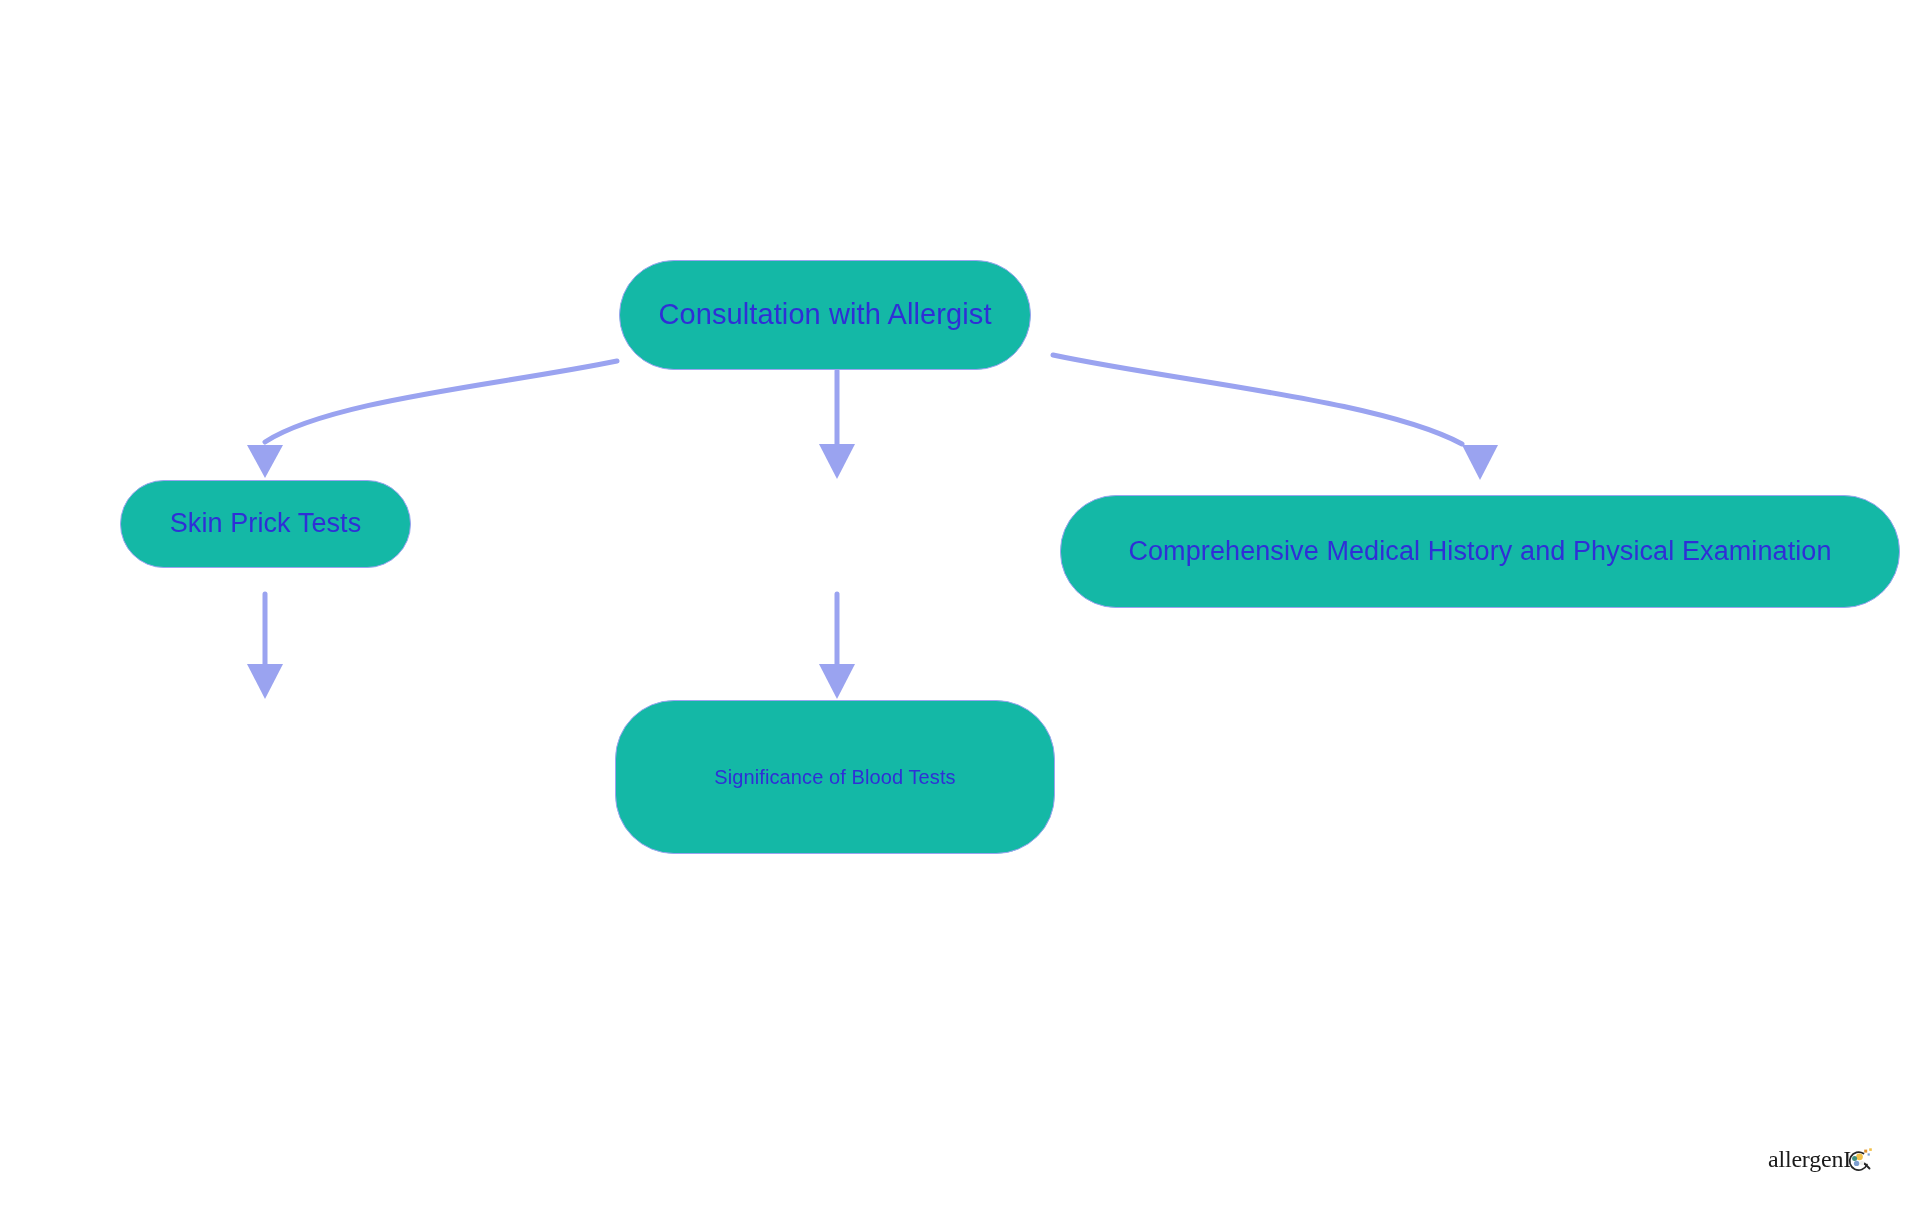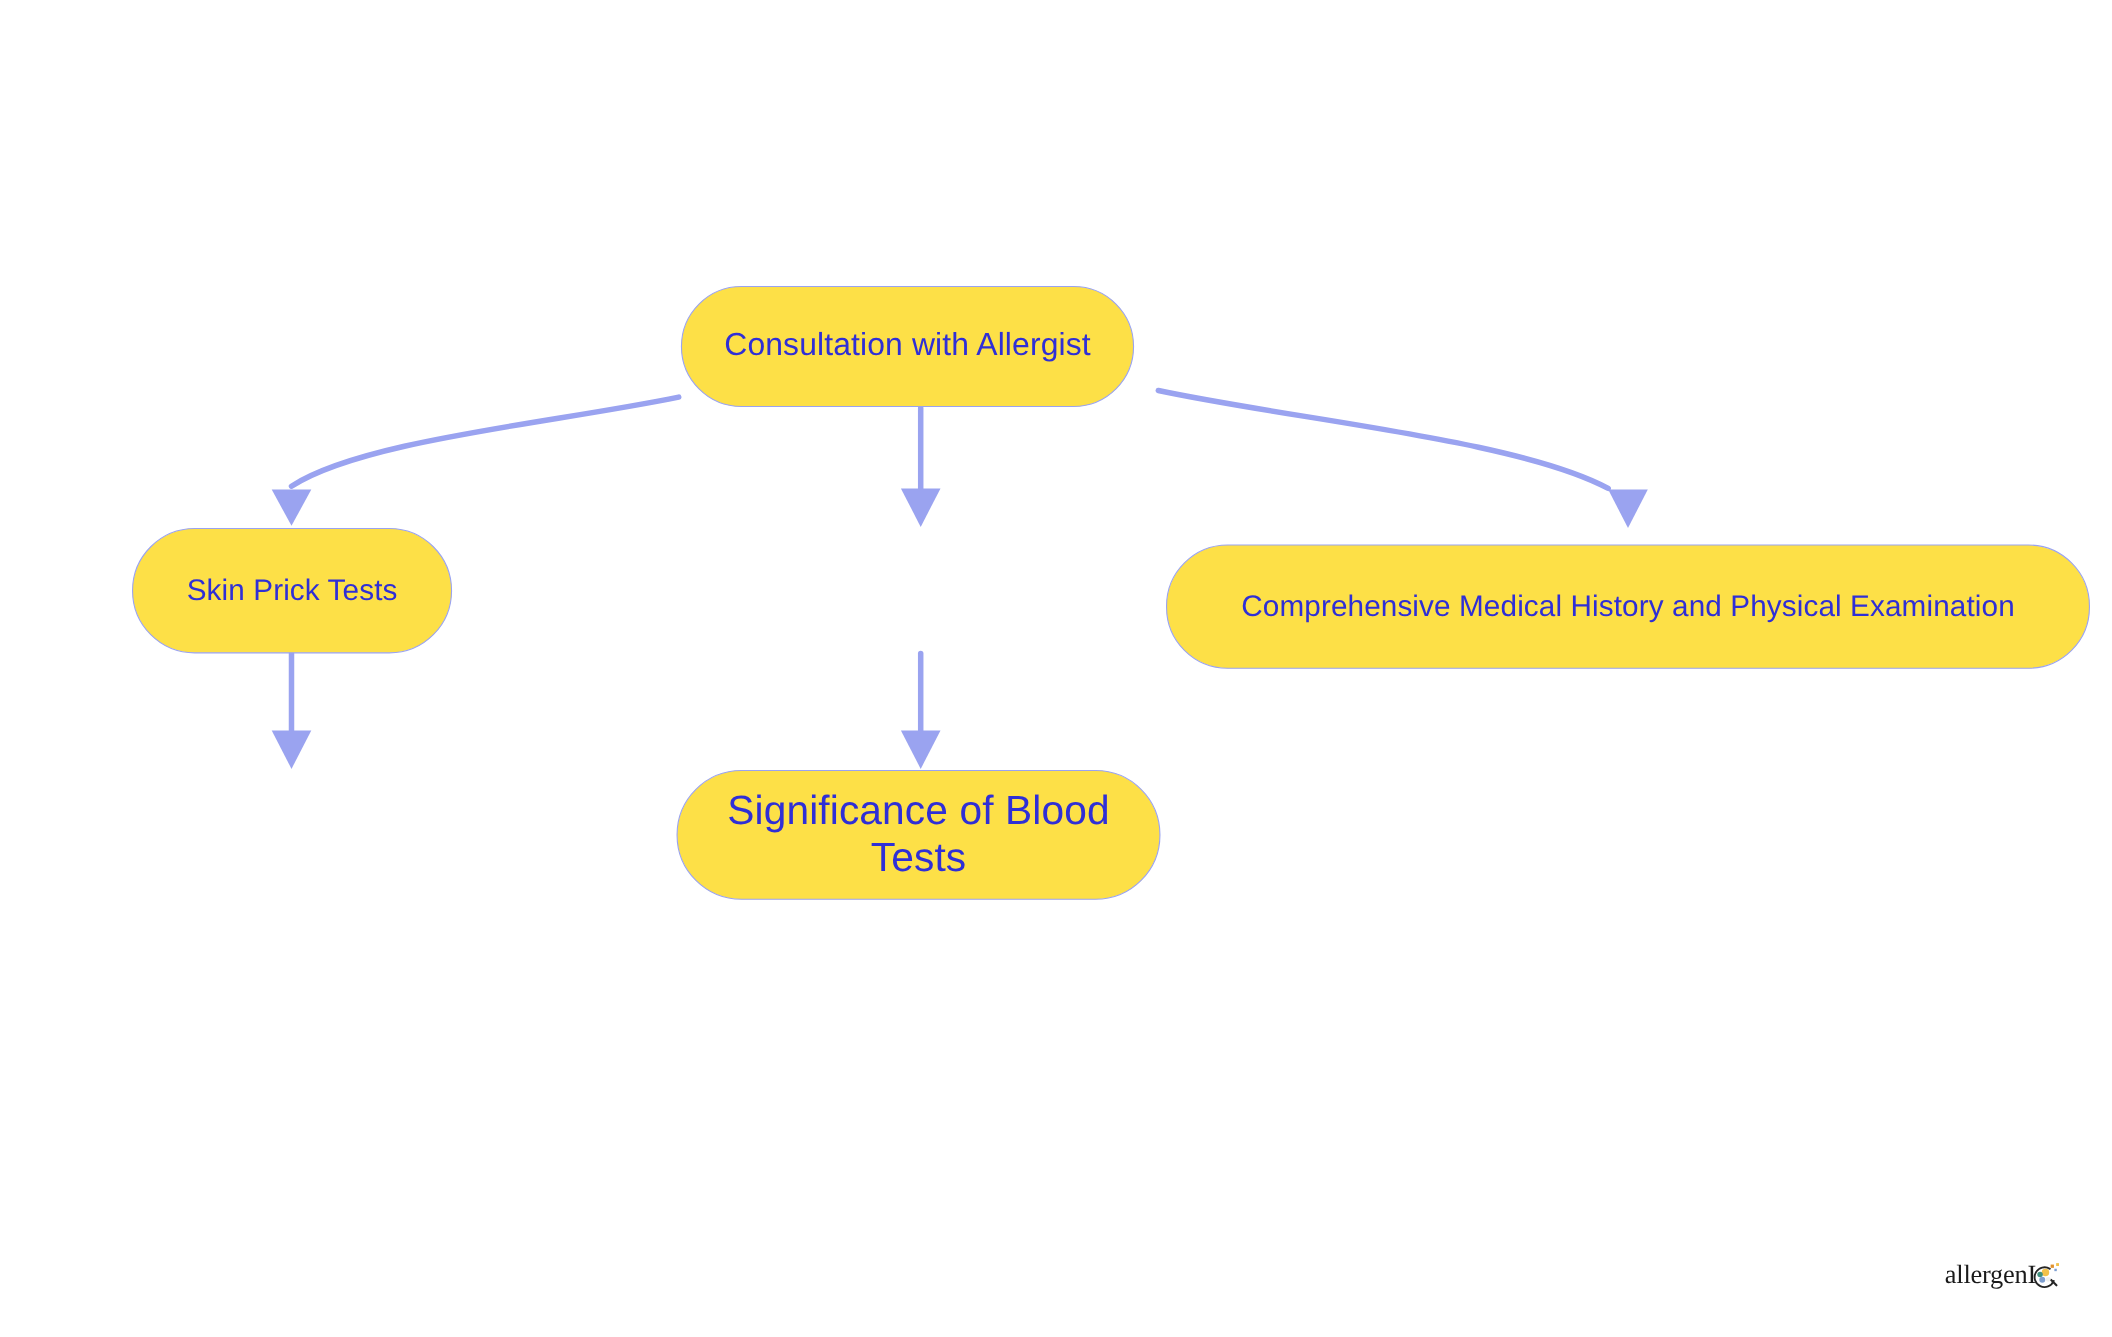--- a/index.html
+++ b/index.html
@@ -34,37 +34,37 @@
   }
 
   
   .node {
     position: absolute;
     box-sizing: border-box;
     display: flex;
     align-items: center;
     justify-content: center;
     text-align: center;
-    background: #fde047;
+    background: #14b8a6;
     border: 1.6px solid #9aa3f0;
     border-radius: 60px;
     color: #2f2fd6;
     font-weight: 400;
     letter-spacing: 0.1px;
     line-height: 1.15;
     padding: 0 22px;
     -webkit-font-smoothing: antialiased;
   }
 
   .node-root        { left: 619px;  top: 260px; width: 412px; height: 110px; font-size: 29px; border-radius: 55px; }
-  .node-skin        { left: 120px;  top: 480px; width: 291px; height: 114px; font-size: 27px; border-radius: 57px; text-align: center; }
+  .node-skin        { left: 120px;  top: 480px; width: 291px; height: 88px; font-size: 27px; border-radius: 57px; text-align: center; }
   .node-blood       { left: 718px;  top: 480px; width: 239px; height: 114px; font-size: 27px; border-radius: 57px; }
   .node-history     { left: 1060px; top: 495px; width: 840px; height: 113px; font-size: 27px; border-radius: 56px; }
   .node-sig-skin    { left: 17px;   top: 700px; width: 493px; height: 118px; font-size: 28px; border-radius: 59px; }
-  .node-sig-blood   { left: 615px;  top: 700px; width: 440px; height: 118px; font-size: 37px; border-radius: 59px; }
+  .node-sig-blood   { left: 615px;  top: 700px; width: 440px; height: 154px; font-size: 20px; border-radius: 59px; }
 
   
   #brand-logo {
     position: absolute;
     left: 1768px;
     top: 1142px;
     height: 34px;
     display: flex;
     align-items: center;
     gap: 1px;

